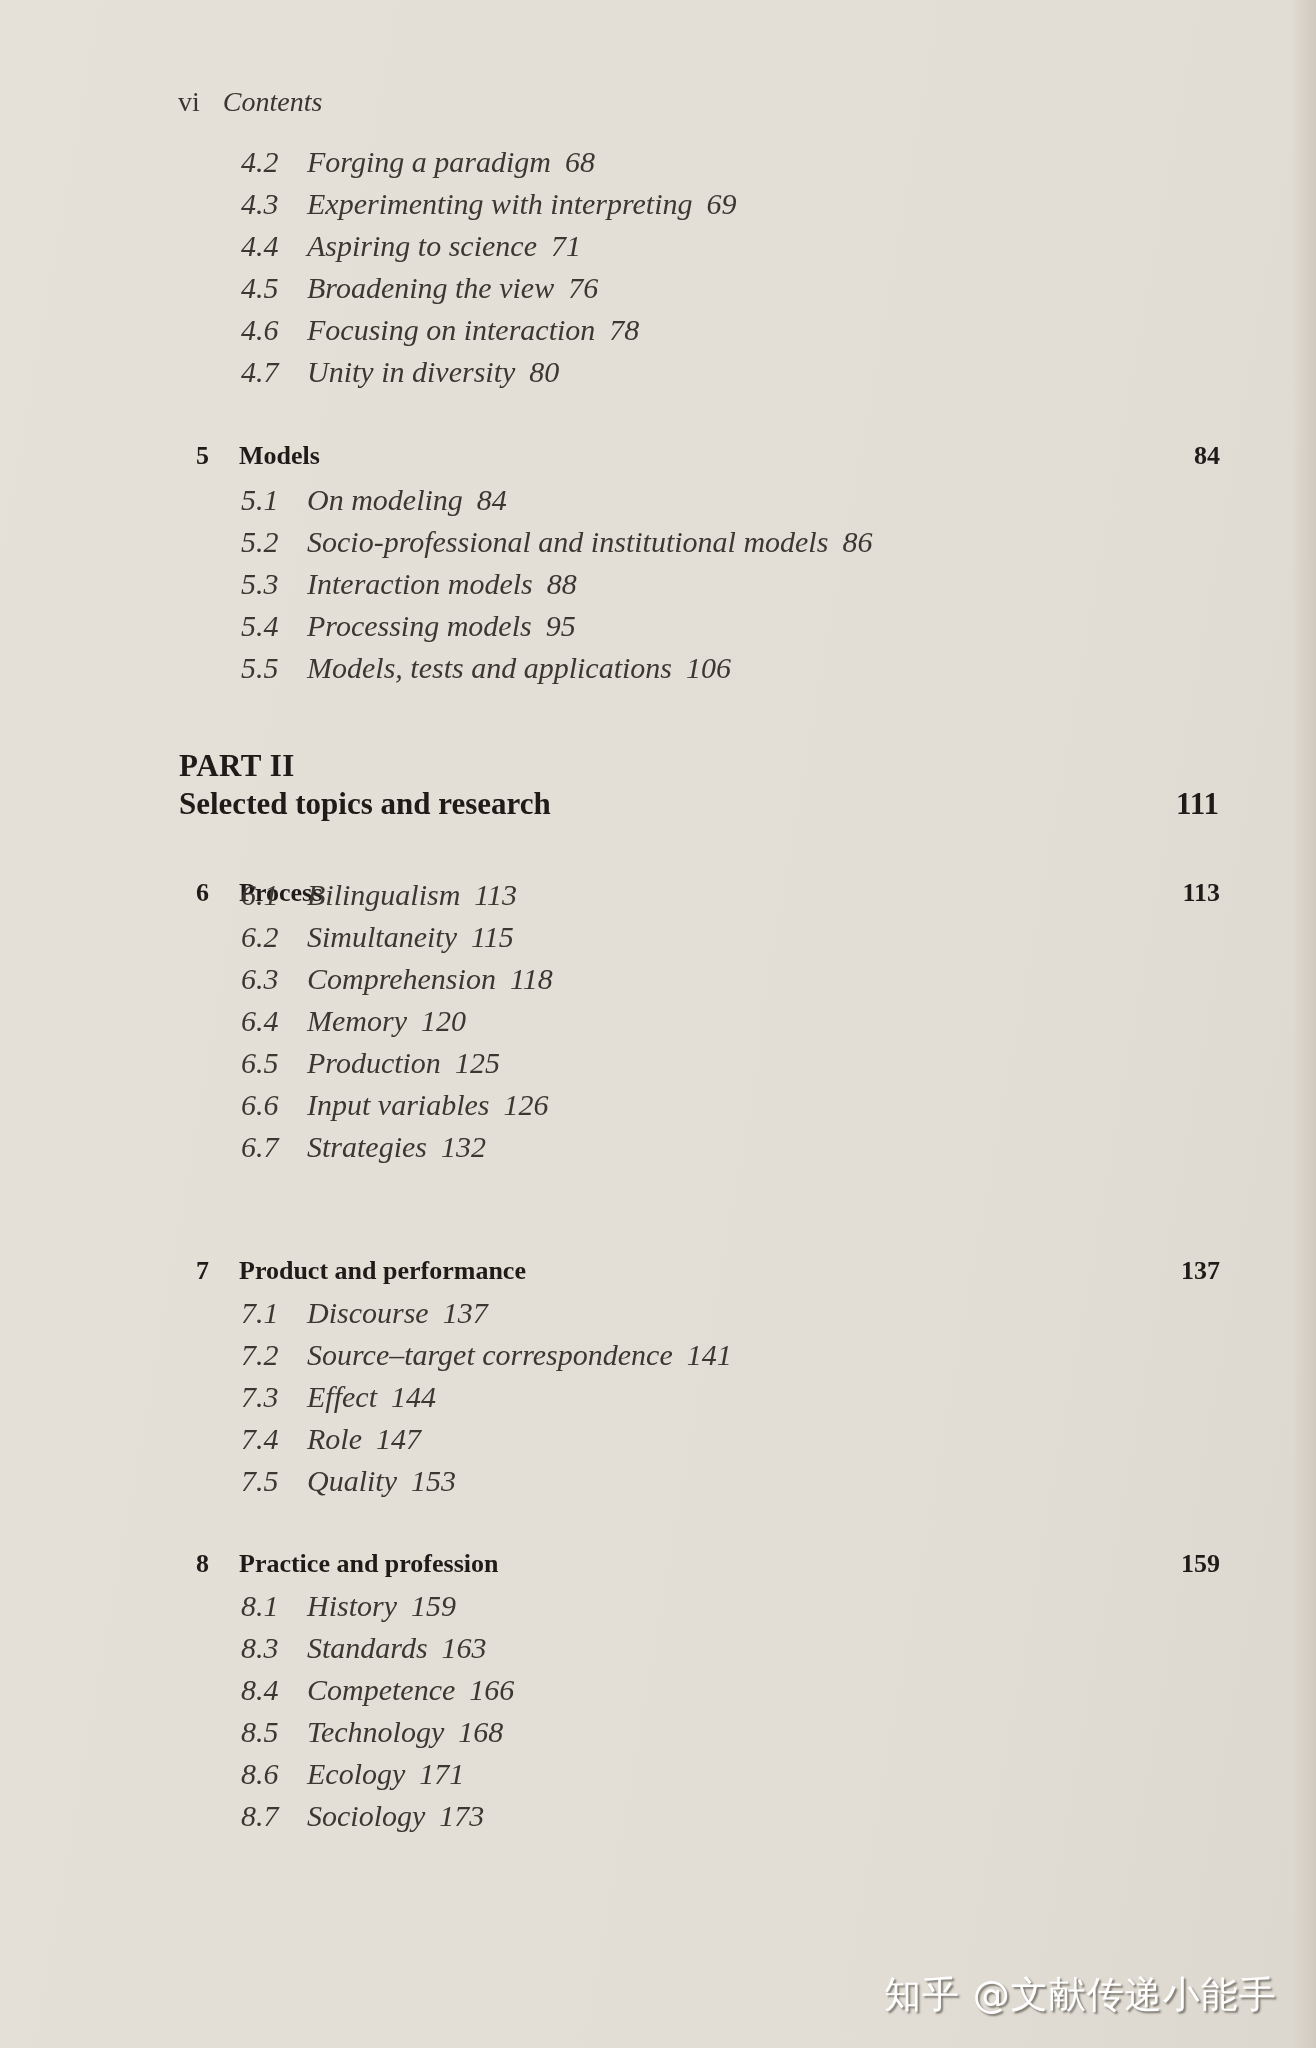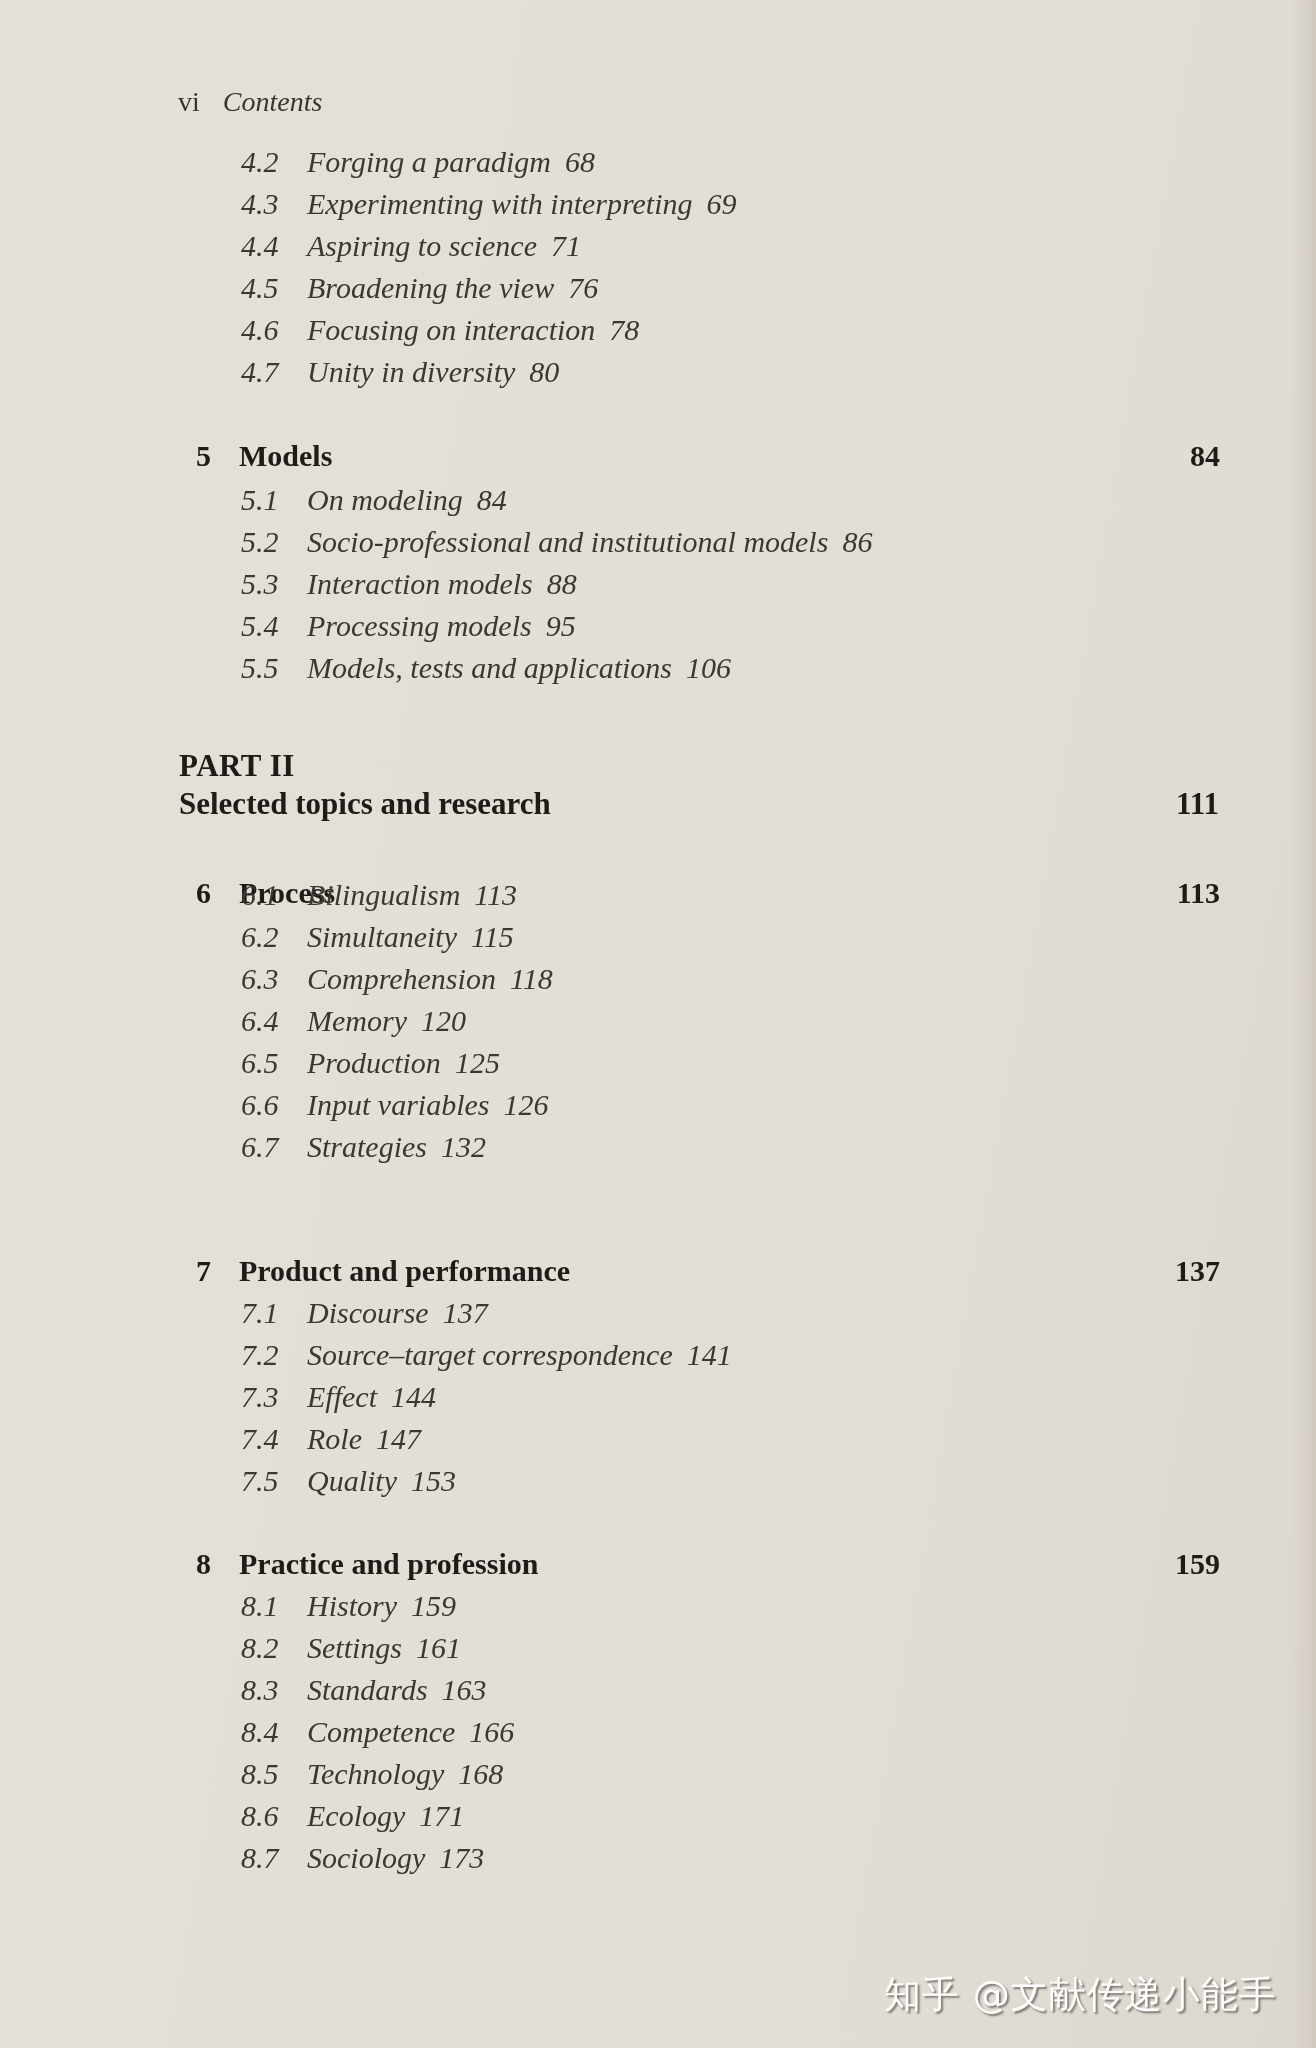--- a/index.html
+++ b/index.html
@@ -60,21 +60,21 @@
     }
     .sec .pg {
       margin-left: 14px;
     }
     .chapter {
       position: absolute;
       left: 196px;
       width: 1024px;
       height: 44px;
       line-height: 44px;
-      font-size: 30px;
+      font-size: 26px;
       font-weight: bold;
       color: #1f1b18;
       white-space: nowrap;
     }
     .chapter .cnum {
       display: inline-block;
       width: 43px;
     }
     .chapter .cpg {
       position: absolute;
@@ -180,21 +180,20 @@
     <div class="sec"><span class="num">7.4</span><span>Role</span><span class="pg">147</span></div>
     <div class="sec"><span class="num">7.5</span><span>Quality</span><span class="pg">153</span></div>
   </div>
 
   <div class="chapter" style="top:1542px;">
     <span class="cnum">8</span><span>Practice and profession</span>
     <span class="cpg">159</span>
   </div>
   <div class="section-list" style="top:1585px;">
     <div class="sec"><span class="num">8.1</span><span>History</span><span class="pg">159</span></div>
-    <div class="sec"><span class="num">8.2</span><span>Settings</span><span class="pg">161</span></div>
     <div class="sec"><span class="num">8.3</span><span>Standards</span><span class="pg">163</span></div>
     <div class="sec"><span class="num">8.4</span><span>Competence</span><span class="pg">166</span></div>
     <div class="sec"><span class="num">8.5</span><span>Technology</span><span class="pg">168</span></div>
     <div class="sec"><span class="num">8.6</span><span>Ecology</span><span class="pg">171</span></div>
     <div class="sec"><span class="num">8.7</span><span>Sociology</span><span class="pg">173</span></div>
   </div>
 
 </div>
 
 <div class="watermark">知乎 @文献传递小能手</div>

